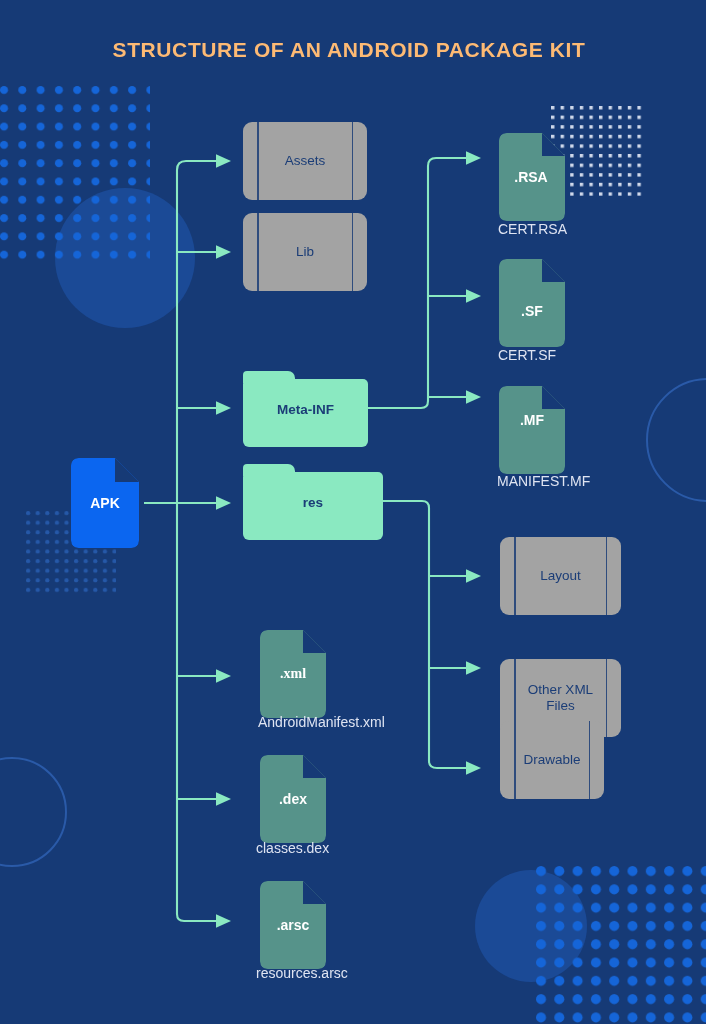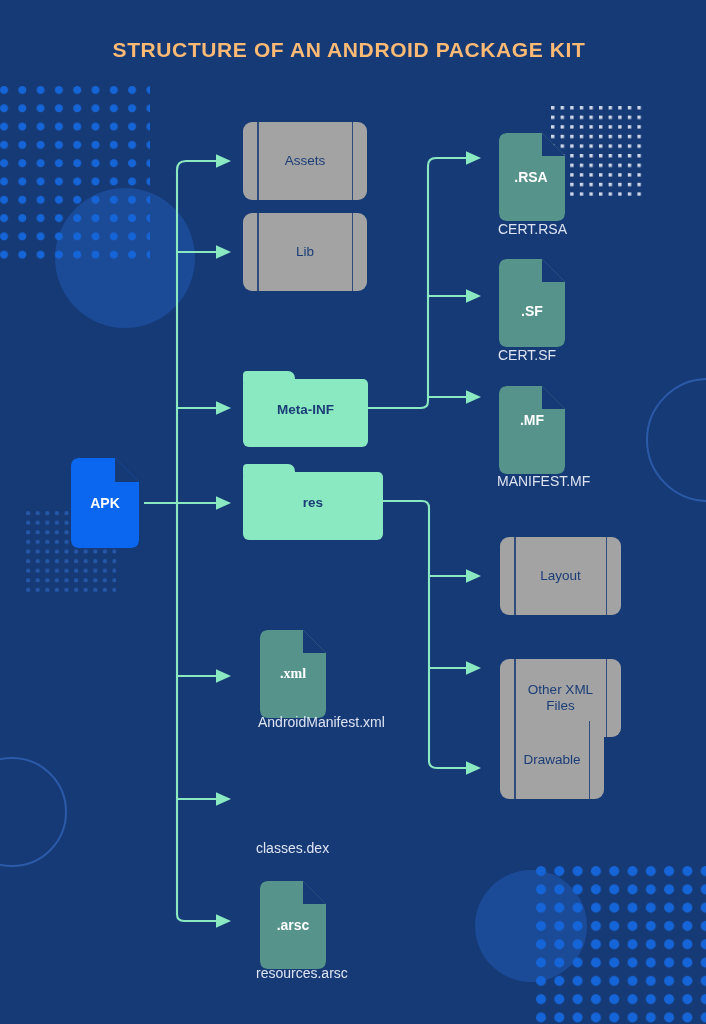--- a/index.html
+++ b/index.html
@@ -161,20 +161,27 @@
 
   <div class="fileicon" style="left:260px;top:630px;width:66px;height:88px;font-family:Liberation Serif, serif;">
     <svg class="sheet" width="66" height="88" viewBox="0 0 66 88">
       <path d="M8,0 H43 L66,23 V80 Q66,88 58,88 H8 Q0,88 0,80 V8 Q0,0 8,0 Z" fill="#56938A"></path>
       <path d="M43,0 L66,23 H43 Z" fill="#163a76"></path>
     </svg>
     <div class="ext">.xml</div>
   </div>
   <div class="caption" style="left:258px;top:714px;">AndroidManifest.xml</div>
 
+  <div class="fileicon" style="left:260px;top:755px;width:66px;height:88px;">
+    <svg class="sheet" width="66" height="88" viewBox="0 0 66 88">
+      <path d="M8,0 H43 L66,23 V80 Q66,88 58,88 H8 Q0,88 0,80 V8 Q0,0 8,0 Z" fill="#56938A"></path>
+      <path d="M43,0 L66,23 H43 Z" fill="#163a76"></path>
+    </svg>
+    <div class="ext">.dex</div>
+  </div>
   <div class="caption" style="left:256px;top:840px;">classes.dex</div>
 
   <div class="fileicon" style="left:260px;top:881px;width:66px;height:88px;">
     <svg class="sheet" width="66" height="88" viewBox="0 0 66 88">
       <path d="M8,0 H43 L66,23 V80 Q66,88 58,88 H8 Q0,88 0,80 V8 Q0,0 8,0 Z" fill="#56938A"></path>
       <path d="M43,0 L66,23 H43 Z" fill="#163a76"></path>
     </svg>
     <div class="ext">.arsc</div>
   </div>
   <div class="caption" style="left:256px;top:965px;">resources.arsc</div>

